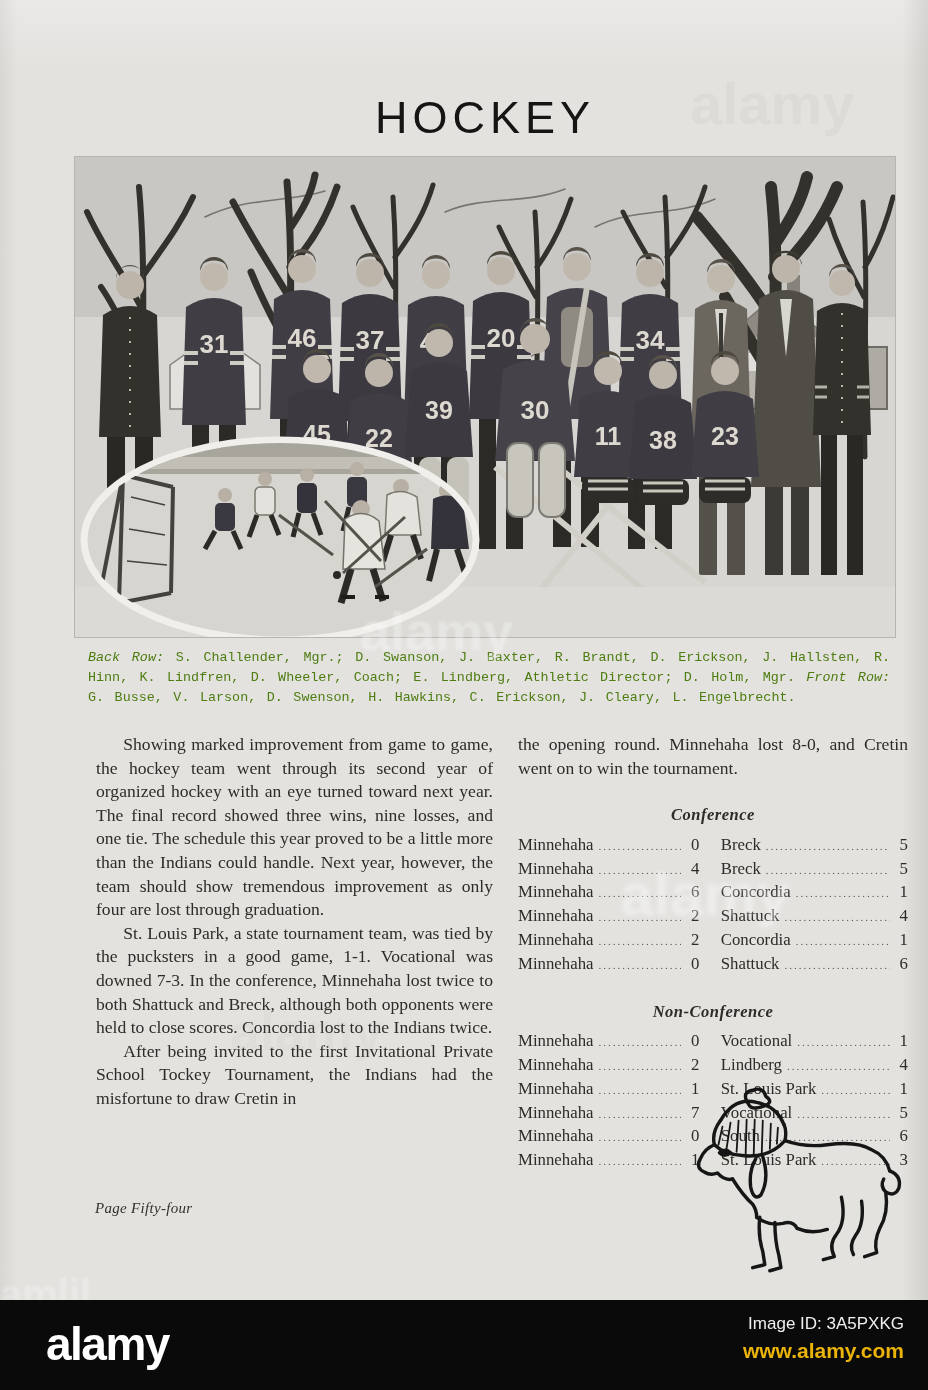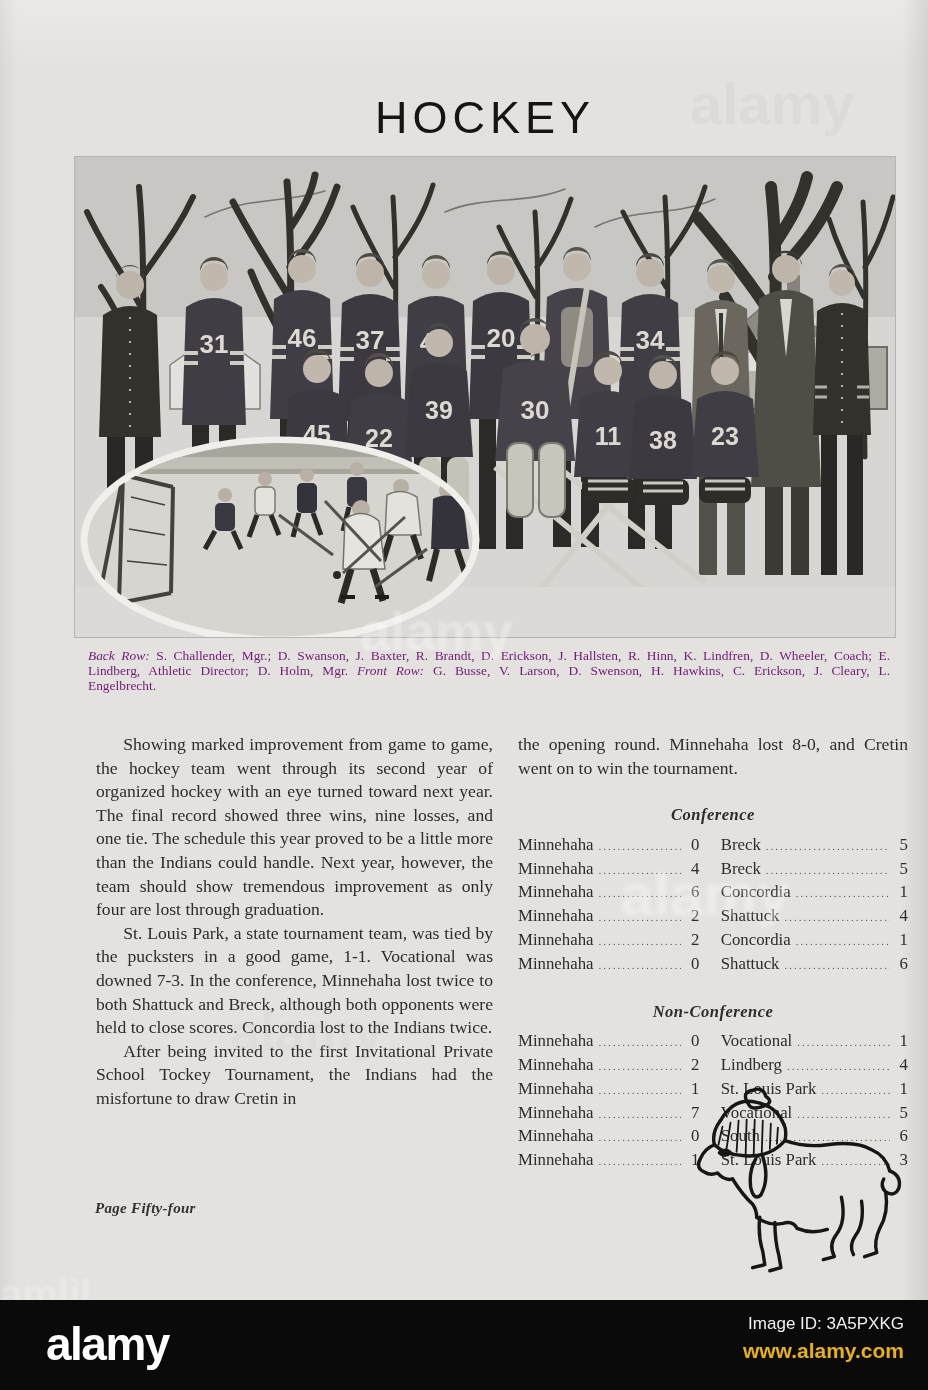--- a/index.html
+++ b/index.html
@@ -18,22 +18,22 @@
   }
   .page-title{
     position:absolute;left:40px;top:92px;width:890px;
     text-align:center;
     font-family:"Liberation Sans", sans-serif;
     font-size:45px;font-weight:500;letter-spacing:5px;color:#161513;
   }
   .photo{position:absolute;left:75px;top:157px;width:820px;height:480px;background:#c9c8c4;box-shadow:0 0 0 1px #b7b5b0;}
   .caption{
     position:absolute;left:88px;top:648px;width:802px;
-    font-size:13.4px;line-height:15px;text-align:justify;
-    color:#701a75;word-spacing:2.5px;
+    font-size:13.4px;line-height:20px;text-align:justify;
+    color:#4d7c0f;word-spacing:2.5px;font-family:Liberation Mono, monospace;
   }
   .caption i{font-style:italic;}
   .col{position:absolute;top:733px;font-size:17.6px;line-height:23.6px;text-align:justify;margin-left:10px;}
   .col-left{left:86px;width:397px;}
   .col-right{left:508px;width:390px;}
   .col p{margin:0;text-indent:1.55em;}
   .col-right p.cont{text-indent:0;}
   .score-block{margin-top:23px;}
   .score-heading{
     text-align:center;font-style:italic;font-weight:700;
@@ -42,21 +42,21 @@
   .score-row{display:flex;font-size:16.8px;line-height:21.8px;text-align:left;}
   .half{display:flex;align-items:baseline;}
   .half.l{width:46.5%;margin-right:5.5%;}
   .half.r{width:48%;}
   .team{white-space:nowrap;}
   .leader{flex:1;overflow:hidden;white-space:nowrap;color:#55524c;font-size:11px;letter-spacing:2px;margin:0 5px;}
   .leader::after{content:"......................................................";}
   .score{min-width:13px;text-align:right;}
   .page-number{
     position:absolute;left:95px;top:1200px;
-    font-style:italic;font-weight:700;font-size:15px;color:#33312d;letter-spacing:.3px;
+    font-style:italic;font-weight:400;font-size:15px;color:#33312d;letter-spacing:.3px;
   }
   .lamb{position:absolute;left:664px;top:1082px;width:252px;height:192px;}
   .alamy-bar{
     position:absolute;left:0;top:1300px;width:928px;height:90px;background:#0a0a0a;
     font-family:"Liberation Sans", sans-serif;color:#fff;
   }
   .alamy-logo{position:absolute;left:46px;top:17px;font-size:46px;font-weight:700;letter-spacing:-1.5px;}
   .bar-right{position:absolute;right:24px;top:14px;text-align:right;}
   .image-id{font-size:17px;color:#f0f0f0;margin-bottom:5px;}
   .alamy-url{font-size:21px;font-weight:700;color:#eab308;}

